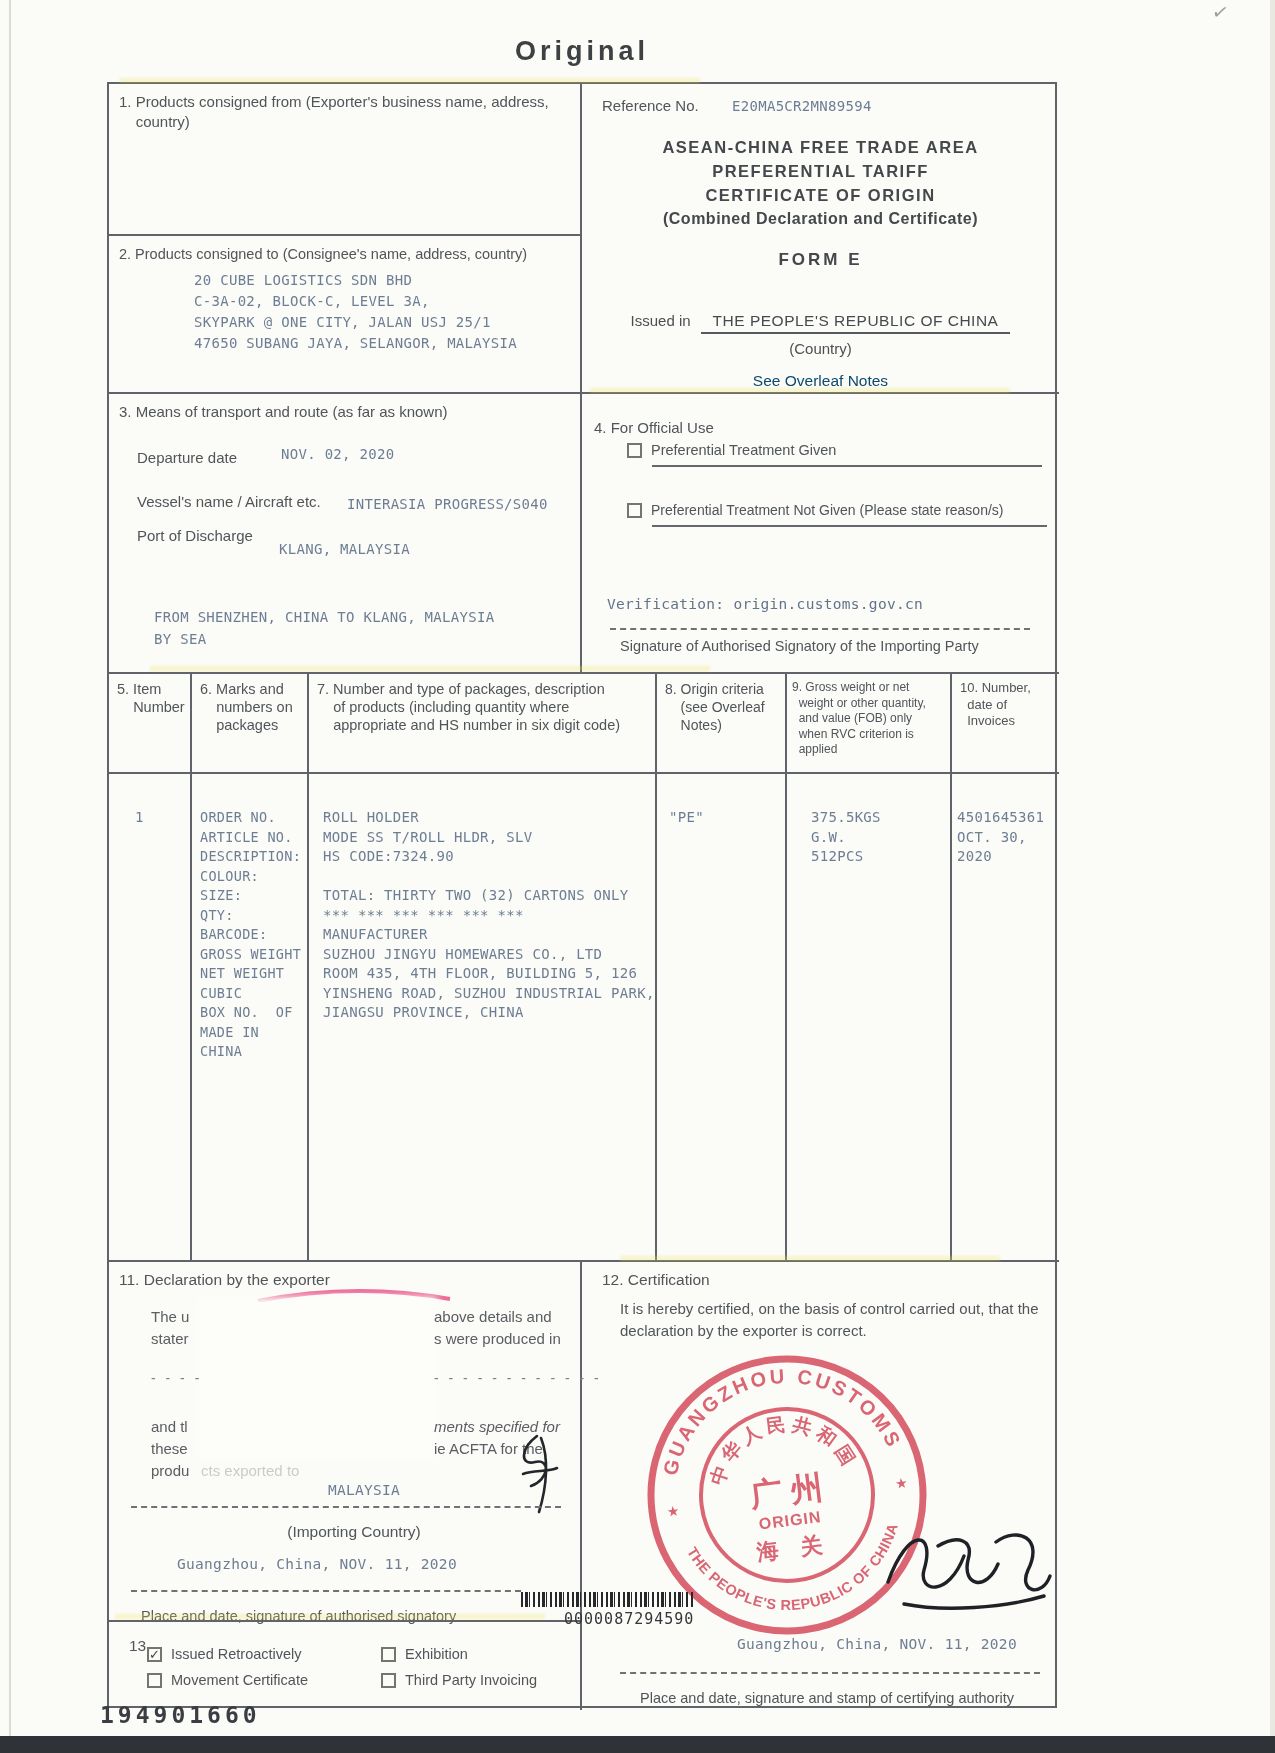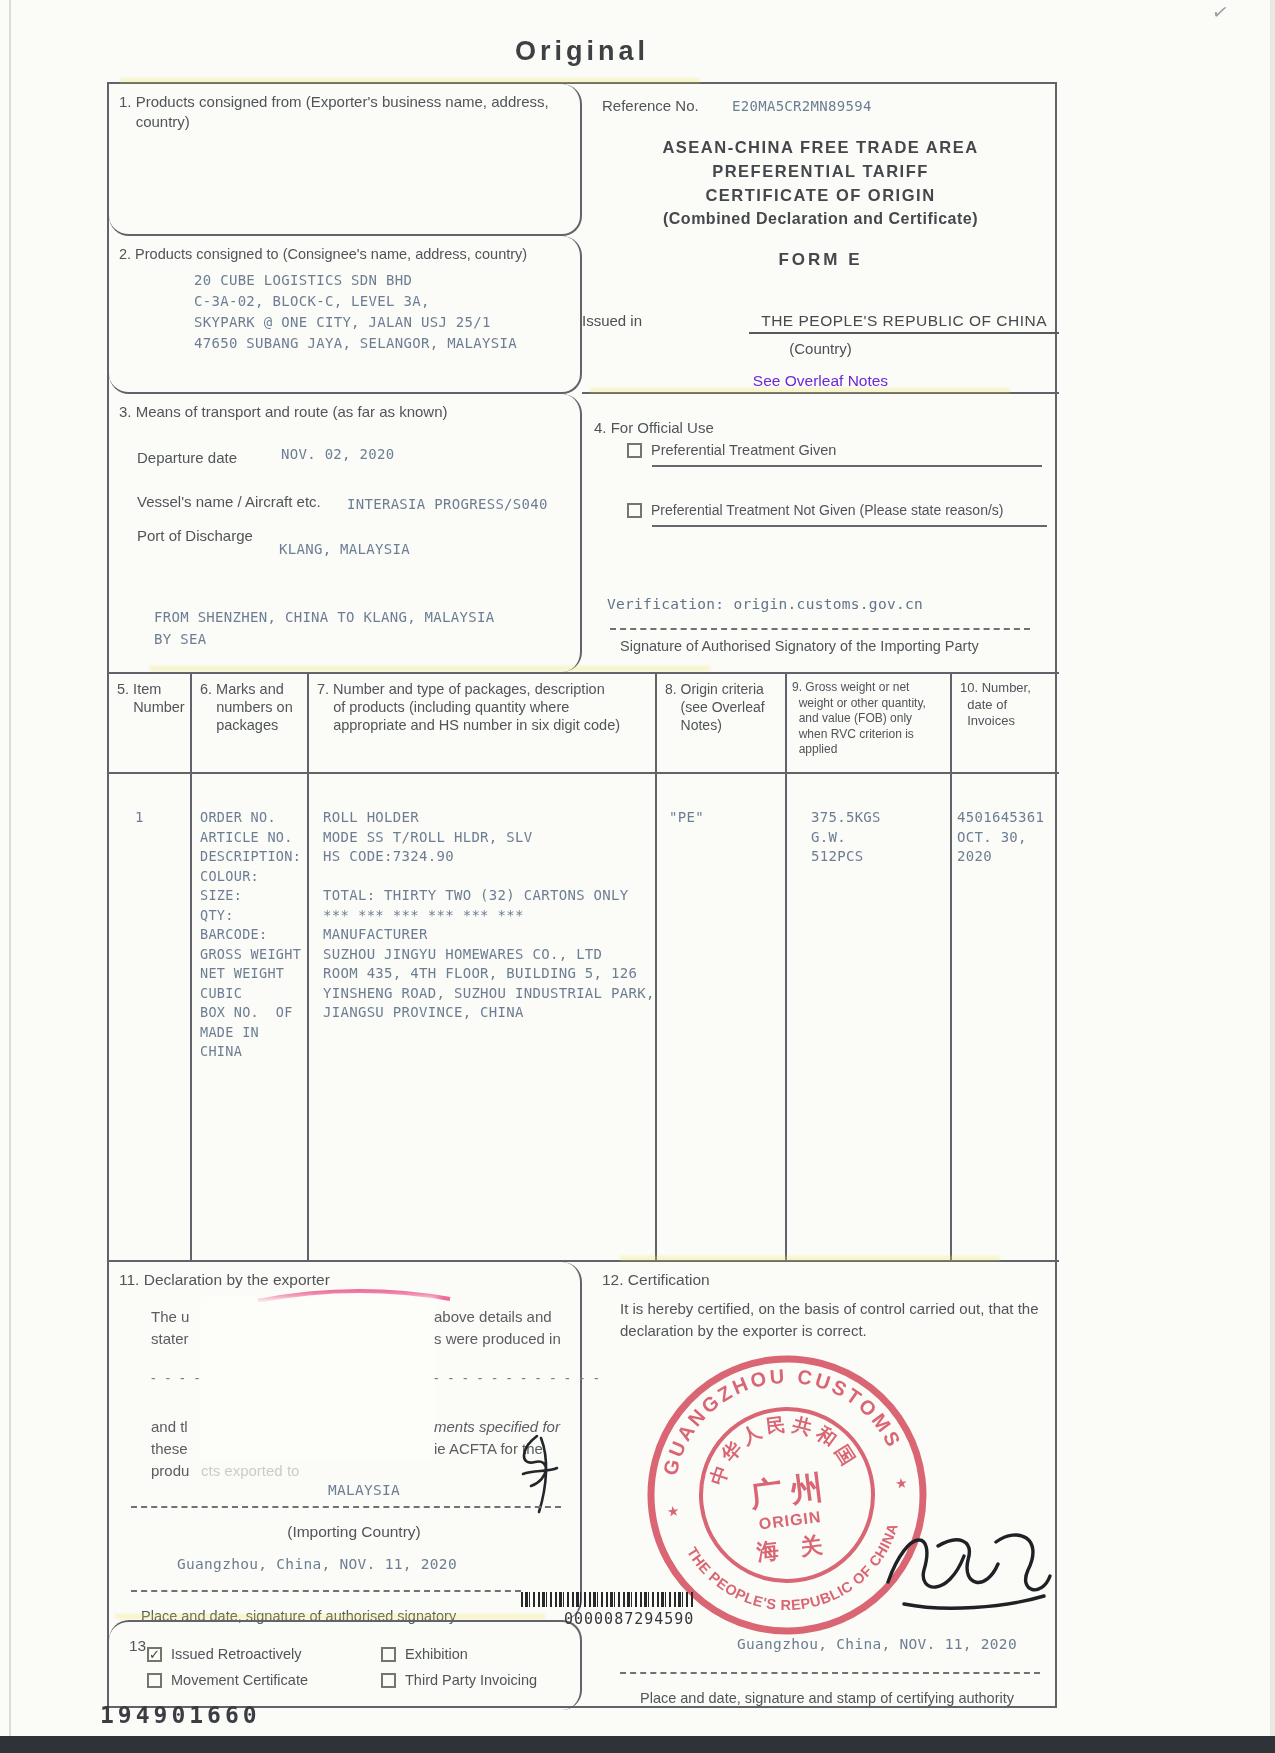--- a/index.html
+++ b/index.html
@@ -10,45 +10,45 @@
     font-family:"Liberation Sans", sans-serif; color:#4c5054;
   }
   .doc-title {
     position:absolute; left:107px; top:36px; width:950px; text-align:center;
     font-size:27px; font-weight:bold; letter-spacing:4px; color:#3d4144;
   }
   .pen-check { position:absolute; left:1212px; top:0px; font-size:20px; color:#9aa0a2; transform:rotate(10deg); }
 
   .form { position:absolute; left:107px; top:82px; width:950px; height:1626px; border:2px solid #60646a; }
   .cell { position:absolute; }
-  .b-r { border-right:2px solid #60646a;border-radius:20px; }
+  .b-r { border-right:2px solid #60646a; }
   .b-b { border-bottom:2px solid #60646a; }
 
   .lbl { font-size:15px; color:#50555a; line-height:20px; }
   .prewrap { white-space:pre-wrap; }
   .tw {
     font-family:"DejaVu Sans Mono", monospace; color:#6d7e94;
     font-size:14px; line-height:21px; letter-spacing:.3px; white-space:pre-wrap;
   }
   .abs { position:absolute; }
 
   
   .box1 { left:0; top:0; width:473px; height:152px; }
   .box2 { left:0; top:152px; width:473px; height:158px; }
   .box1 .lbl, .box2 .lbl { padding:8px 10px 0 10px; }
 
   
   .hdr-right { left:473px; top:0; width:477px; height:310px;text-decoration:underline; }
   .mh-line { position:absolute; left:0; width:477px; text-align:center; font-weight:bold; font-size:16.5px; letter-spacing:1.5px; color:#44484c; }
   .mh-sub  { font-size:16px; letter-spacing:.5px; }
   .mh-form { position:absolute; left:0; top:166px; width:477px; text-align:center; font-weight:bold; font-size:17px; letter-spacing:3px; color:#44484c; }
-  .issued { position:absolute; left:0; top:228px; width:477px; display:flex; justify-content:space-between; align-items:baseline; gap:10px; font-size:15px; }
+  .issued { position:absolute; left:0; top:228px; width:477px; display:flex; justify-content:center; align-items:baseline; gap:10px; font-size:15px; }
   .issued-val { border-bottom:2px solid #565a5e; padding:0 12px 2px 12px; font-size:15.5px; letter-spacing:.5px; color:#464a4e; }
   .country-lbl { position:absolute; left:0; top:256px; width:477px; text-align:center; font-size:15px; }
-  .overleaf { position:absolute; left:0; top:288px; width:477px; text-align:center; font-size:15.5px; color:#6d28d9; }
+  .overleaf { position:absolute; left:0; top:288px; width:477px; text-align:center; font-size:15.5px; color:#0c4a6e; }
 
   
   .box3 { left:0; top:310px; width:473px; height:278px; }
   .box4 { left:473px; top:310px; width:477px; height:278px; }
   .cb { width:15px; height:15px; border:2px solid #72766e; background:transparent; display:inline-flex; align-items:center; justify-content:center; font-size:13px; color:#3f4346; line-height:13px; }
   .u-line { position:absolute; height:0; border-top:2px solid #64686c; }
   .dashed { position:absolute; height:0; border-top:2px dashed #6e7276; }
 
   
   .thead { left:0; top:588px; width:950px; height:102px; border-top:2px solid #60646a; border-bottom:2px solid #60646a; display:flex; }

